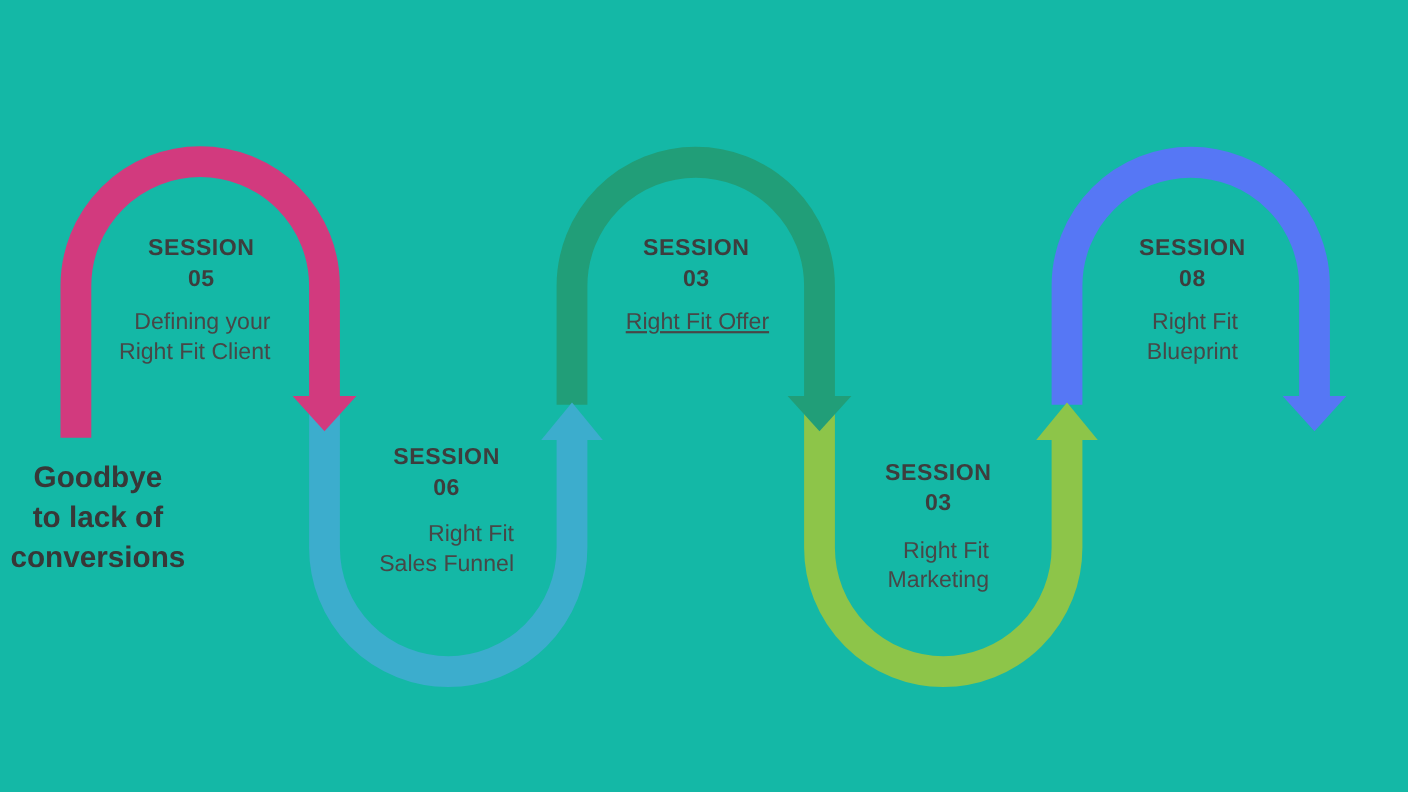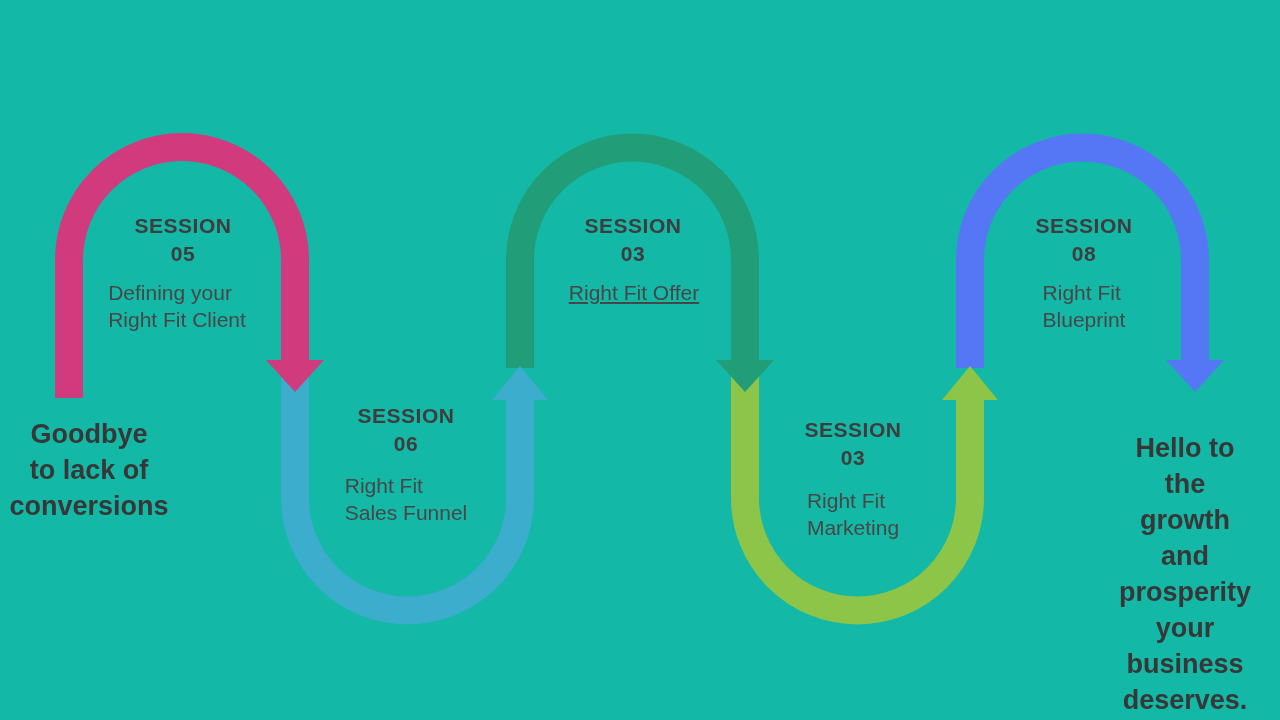--- a/index.html
+++ b/index.html
@@ -20,21 +20,21 @@
     font-size: 21px;
     line-height: 28px;
     letter-spacing: 0.5px;
     color: #3d3d3d;
     white-space: pre-line;
   }
   .session-label .num { display: block; }
   .session-title {
     position: absolute;
     transform: translateX(-50%);
-    text-align: left;
+    text-align: right;
     font-weight: 400;
     font-size: 21px;
     line-height: 27px;
     color: #474747;
     white-space: pre-line;
   }
   .note {
     position: absolute;
     transform: translateX(-50%);
     text-align: center;
@@ -105,20 +105,14 @@
   <div class="session-title" id="s4-title">Right Fit
 Marketing</div>
 
   <div class="session-label" id="s5-label"><span>SESSION</span><span class="num">08</span></div>
   <div class="session-title" id="s5-title">Right Fit
 Blueprint</div>
 
   <div class="note" id="start-note">Goodbye
 to lack of
 conversions</div>
-  <div class="note" id="end-note">Hello to the
-growth and
-prosperity
-your
-business
-deserves.</div>
 
 </div>
 
 </body></html>

